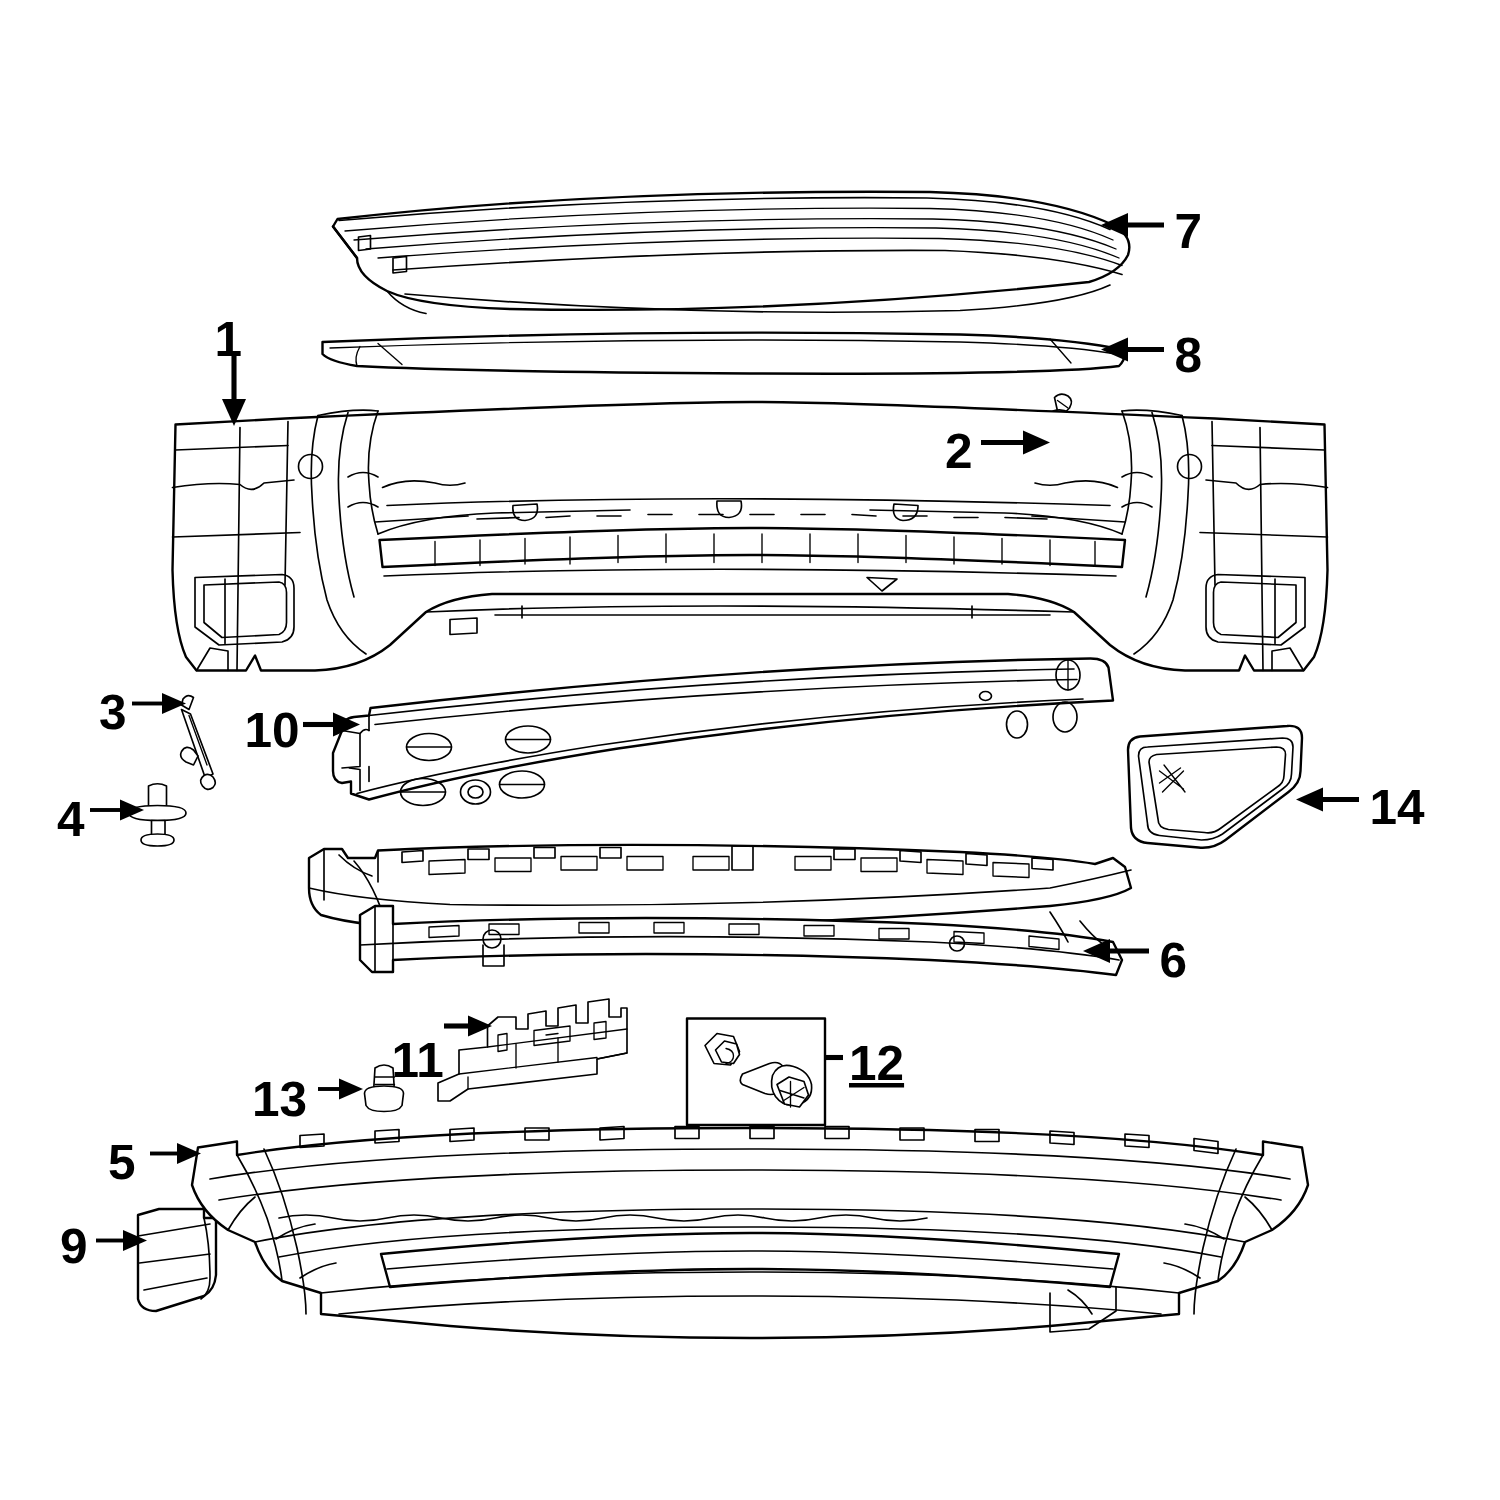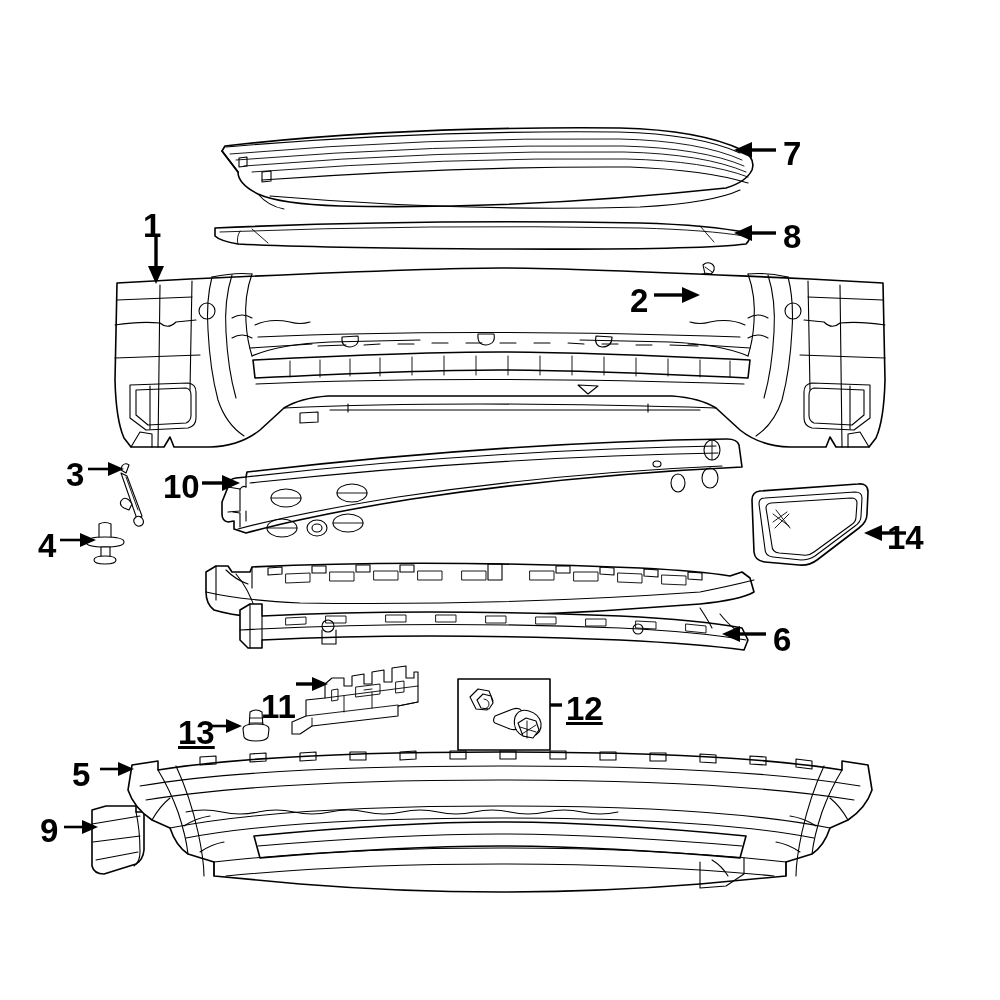--- a/index.html
+++ b/index.html
@@ -473,16 +473,16 @@
   <div class="callout" style="left:66px; top:458px;">3</div>
   <div class="callout" style="left:38px; top:529px;">4</div>
   <div class="callout" style="left:72px; top:758px;">5</div>
   <div class="callout" style="left:773px; top:623px;">6</div>
   <div class="callout" style="left:783px; top:137px;">7</div>
   <div class="callout" style="left:783px; top:220px;">8</div>
   <div class="callout" style="left:40px; top:814px;">9</div>
   <div class="callout" style="left:163px; top:470px;">10</div>
   <div class="callout" style="left:261px; top:690px;">11</div>
   <div class="callout" style="left:566px; top:692px;text-decoration:underline;">12</div>
-  <div class="callout" style="left:178px; top:716px;text-decoration:underline;">13</div>
-  <div class="callout" style="left:887px; top:521px;">14</div>
+  <div class="callout" style="left:168px; top:716px;">13</div>
+  <div class="callout" style="left:913px; top:521px;">14</div>
 
 </div>
 
 </body></html>

